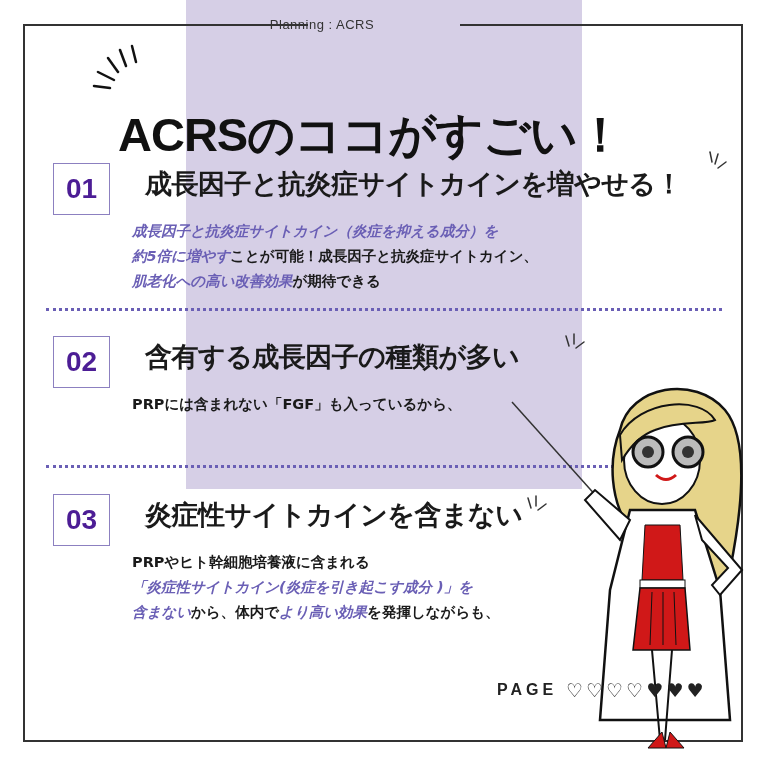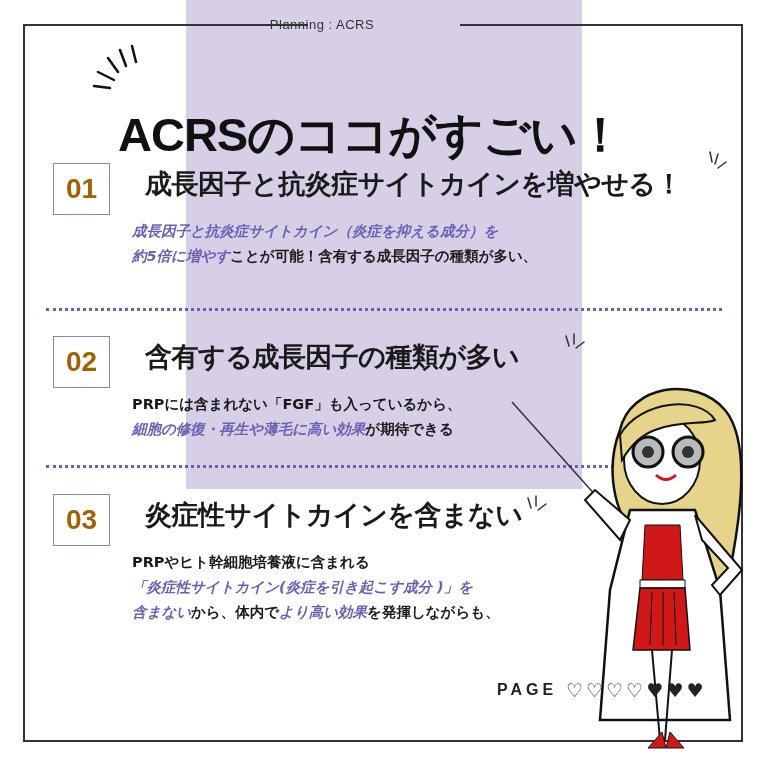--- a/index.html
+++ b/index.html
@@ -10,21 +10,21 @@
            border:2px solid #333; box-sizing:border-box; }
   .header-label { position:absolute; top:14px; left:0; width:644px; text-align:center; }
   .header-label span { background:transparent; padding:0 10px; font-family:"Liberation Sans",sans-serif;
            font-size:13px; color:#333; letter-spacing:0.5px; position:relative; }
   .header-gap { position:absolute; top:18px; left:308px; width:152px; height:12px; background:#d6cfe6; }
   .title { position:absolute; left:118px; top:72px; font-family:"Liberation Sans",sans-serif;
            font-weight:bold; font-size:47px; letter-spacing:-1px; color:#111; white-space:nowrap;margin-top:32px; }
   .section { position:absolute; left:53px; width:680px; }
   .num-box { position:absolute; left:0; top:0; width:57px; height:52px; border:1.5px solid #8c80c0;
              background:#ffffff; box-sizing:border-box; display:flex; align-items:center; justify-content:center;
-             font-family:"Liberation Sans",sans-serif; font-weight:bold; font-size:28px; color:#a16207; }
+             font-family:"Liberation Sans",sans-serif; font-weight:bold; font-size:28px; color:#4c1d95; }
   .sec-title { position:absolute; left:92px; top:3px; font-weight:bold; font-size:27px; color:#1a1a1a;
                white-space:nowrap; letter-spacing:-0.5px; }
   .sec-body { position:absolute; left:79px; top:56px; font-weight:bold; font-size:14.5px; line-height:25px;
               white-space:nowrap; color:#1a1a1a; }
   .hl { color:#6a5fb5;font-style:italic; }
   .dots { position:absolute; left:46px; width:676px; height:0; border-top:3px dotted #6a5fb5; }
   .page { position:absolute; left:497px; top:680px; display:flex; align-items:center; gap:3px; }
   .page-label { font-family:"Liberation Sans",sans-serif; font-weight:bold; font-size:16px; letter-spacing:4px; color:#222; margin-right:6px; }
   .heart { font-size:19px; line-height:20px; color:#222; }
   .figure { position:absolute; left:480px; top:340px; width:288px; height:420px; }
@@ -49,38 +49,38 @@
     <line x1="2" y1="42" x2="18" y2="44"></line>
   </g>
 </svg>
 <div class="title">ACRSのココがすごい！</div>
 
 <div class="section" style="top:163px">
   <div class="num-box">01</div>
   <div class="sec-title">成長因子と抗炎症サイトカインを増やせる！</div>
   <div class="sec-body">
       <div><span class="hl">成長因子と抗炎症サイトカイン（炎症を抑える成分）を</span></div>
-      <div><span class="hl">約5倍に増やす</span><span>ことが可能！含有する成長因子の種類が多い、</span></div>
+      <div><span class="hl">約5倍に増やす</span><span>ことが可能！成長因子と抗炎症サイトカイン、</span></div>
+      <div><span class="hl">肌老化への高い改善効果</span><span>が期待できる</span></div>
     </div>
 </div>
 <svg class="spark" style="left:700px;top:150px" width="30" height="28">
   <g stroke="#333" stroke-width="1.5" stroke-linecap="round">
     <line x1="10" y1="2" x2="12" y2="12"></line>
       <line x1="18" y1="4" x2="15" y2="14"></line>
       <line x1="26" y1="12" x2="18" y2="18"></line>
   </g>
 </svg>
 <div class="dots" style="top:308px"></div>
 
 <div class="section" style="top:336px">
   <div class="num-box">02</div>
   <div class="sec-title">含有する成長因子の種類が多い</div>
   <div class="sec-body">
       <div><span>PRPには含まれない「FGF」も入っているから、</span></div>
-      <div><span class="hl">細胞の修復・再生や薄毛に高い効果</span><span>が期待できる</span></div>
     </div>
 </div>
 <svg class="spark" style="left:560px;top:332px" width="30" height="28">
   <g stroke="#333" stroke-width="1.5" stroke-linecap="round">
     <line x1="6" y1="4" x2="9" y2="14"></line>
       <line x1="14" y1="2" x2="14" y2="12"></line>
       <line x1="24" y1="10" x2="16" y2="16"></line>
   </g>
 </svg>
 <div class="dots" style="top:465px"></div>

